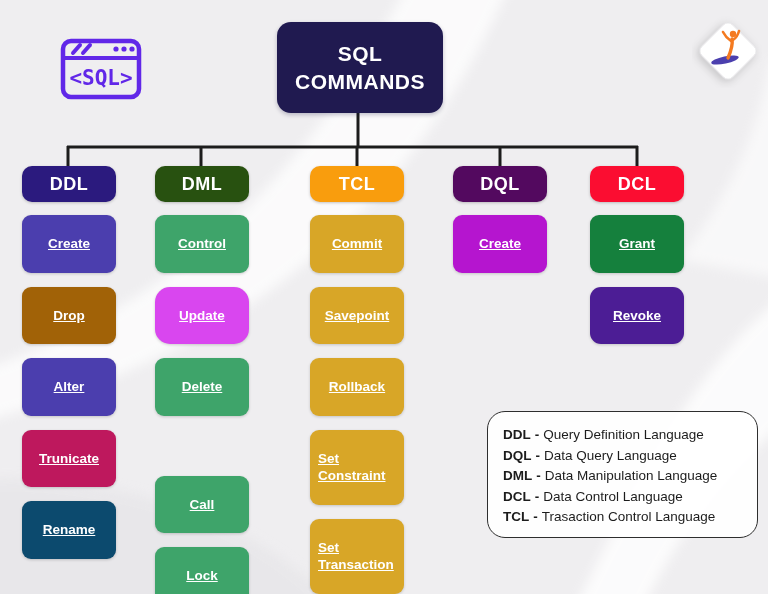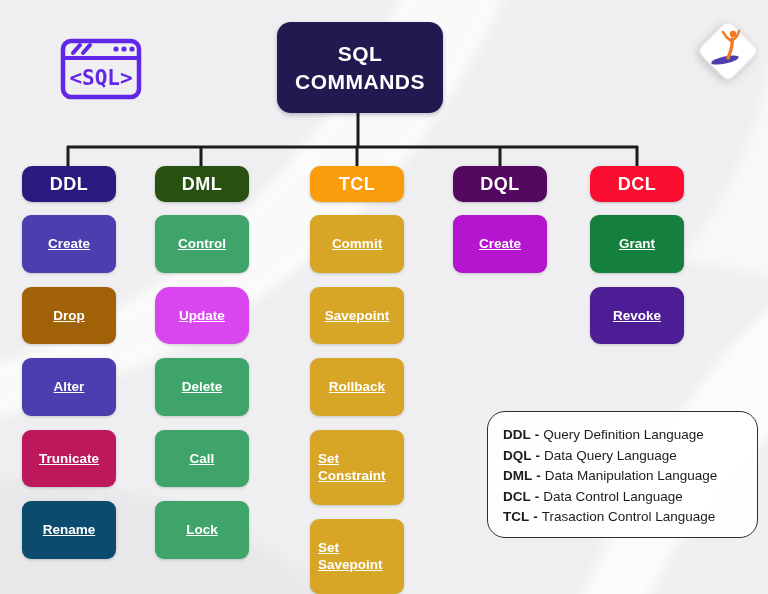--- a/index.html
+++ b/index.html
@@ -114,31 +114,31 @@
     <div class="node-item" style="background: rgb(75, 62, 174);">Alter</div>
     <div class="node-item" style="background: #be185d;">Trunicate</div>
     <div class="node-item" style="background: #0c4a6e;">Rename</div>
   </div>
 
   <div class="column col-1">
     <div class="node-header" style="background: rgb(40, 81, 16);">DML</div>
     <div class="node-item" style="background: rgb(62, 164, 106);">Control</div>
     <div class="node-item" style="background: #d946ef; border-radius: 15px;">Update</div>
     <div class="node-item" style="background: rgb(62, 164, 106);">Delete</div>
-    <div class="node-item" style="background: rgb(62, 164, 106);">Call</div>
+    <div class="node-item" style="background: rgb(62, 164, 106); margin-top: 46px;">Call</div>
     <div class="node-item" style="background: rgb(62, 164, 106);">Lock</div>
   </div>
 
   <div class="column col-2">
     <div class="node-header" style="background: rgb(249, 157, 13);">TCL</div>
     <div class="node-item" style="background: rgb(216, 166, 39);">Commit</div>
     <div class="node-item" style="background: rgb(216, 166, 39);">Savepoint</div>
     <div class="node-item" style="background: rgb(216, 166, 39);">Rollback</div>
     <div class="node-item" style="background: rgb(216, 166, 39);">Set Constraint</div>
-    <div class="node-item" style="background: rgb(216, 166, 39);">Set Savepoint</div>
+    <div class="node-item" style="background: rgb(216, 166, 39);">Set Transaction</div>
   </div>
 
   <div class="column col-3">
     <div class="node-header" style="background: rgb(83, 9, 95);">DQL</div>
     <div class="node-item" style="background: rgb(181, 21, 207);">Create</div>
   </div>
 
   <div class="column col-4">
     <div class="node-header" style="background: rgb(251, 13, 49);">DCL</div>
     <div class="node-item" style="background: #15803d;">Grant</div>

